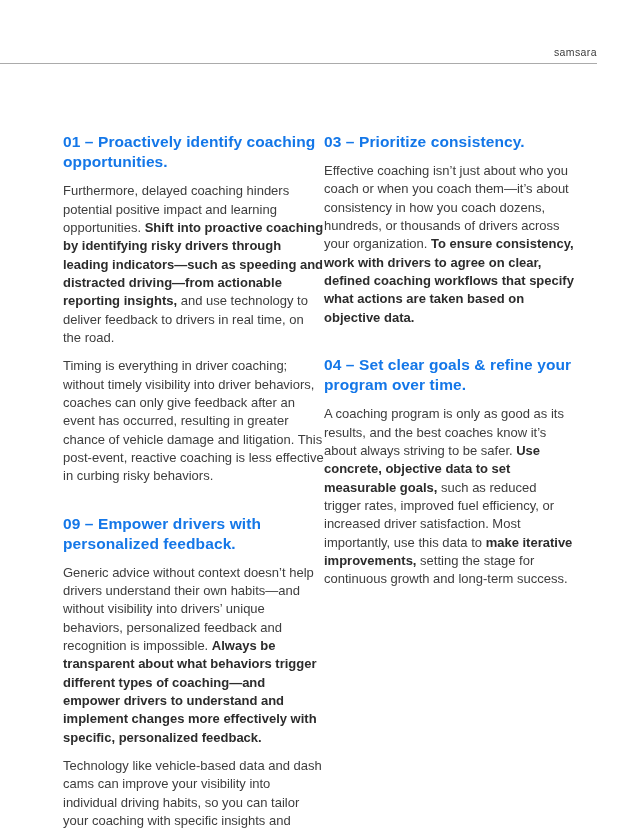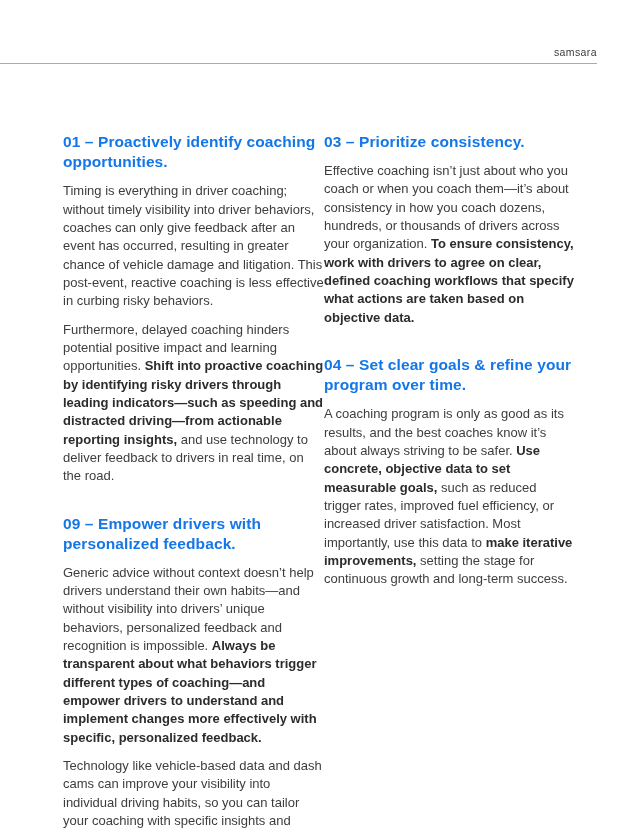--- a/index.html
+++ b/index.html
@@ -67,22 +67,22 @@
 
 <div class="page">
   <header class="header">
     <span class="logo">samsara</span>
     <hr class="rule">
   </header>
   <main class="columns">
     <section class="col-left">
         <section class="section">
           <h2 class="heading">01 – Proactively identify coaching opportunities.</h2>
+          <p><span>Furthermore, delayed coaching hinders potential positive impact and learning opportunities. </span><strong>Shift into proactive coaching by identifying risky drivers through leading indicators—such as speeding and distracted driving—from actionable reporting insights,</strong><span> and use technology to deliver feedback to drivers in real time, on the road.</span></p>
           <p><span>Timing is everything in driver coaching; without timely visibility into driver behaviors, coaches can only give feedback after an event has occurred, resulting in greater chance of vehicle damage and litigation. This post-event, reactive coaching is less effective in curbing risky behaviors.</span></p>
-          <p><span>Furthermore, delayed coaching hinders potential positive impact and learning opportunities. </span><strong>Shift into proactive coaching by identifying risky drivers through leading indicators—such as speeding and distracted driving—from actionable reporting insights,</strong><span> and use technology to deliver feedback to drivers in real time, on the road.</span></p>
         </section>
         <section class="section">
           <h2 class="heading">09 – Empower drivers with personalized feedback.</h2>
           <p><span>Generic advice without context doesn’t help drivers understand their own habits—and without visibility into drivers’ unique behaviors, personalized feedback and recognition is impossible. </span><strong>Always be transparent about what behaviors trigger different types of coaching—and empower drivers to understand and implement changes more effectively with specific, personalized feedback.</strong></p>
           <p><span>Technology like vehicle-based data and dash cams can improve your visibility into individual driving habits, so you can tailor your coaching with specific insights and recognize drivers for safe habits.</span></p>
         </section>
       </section>
     <section class="col-right">
         <section class="section">
           <h2 class="heading">03 – Prioritize consistency.</h2>

